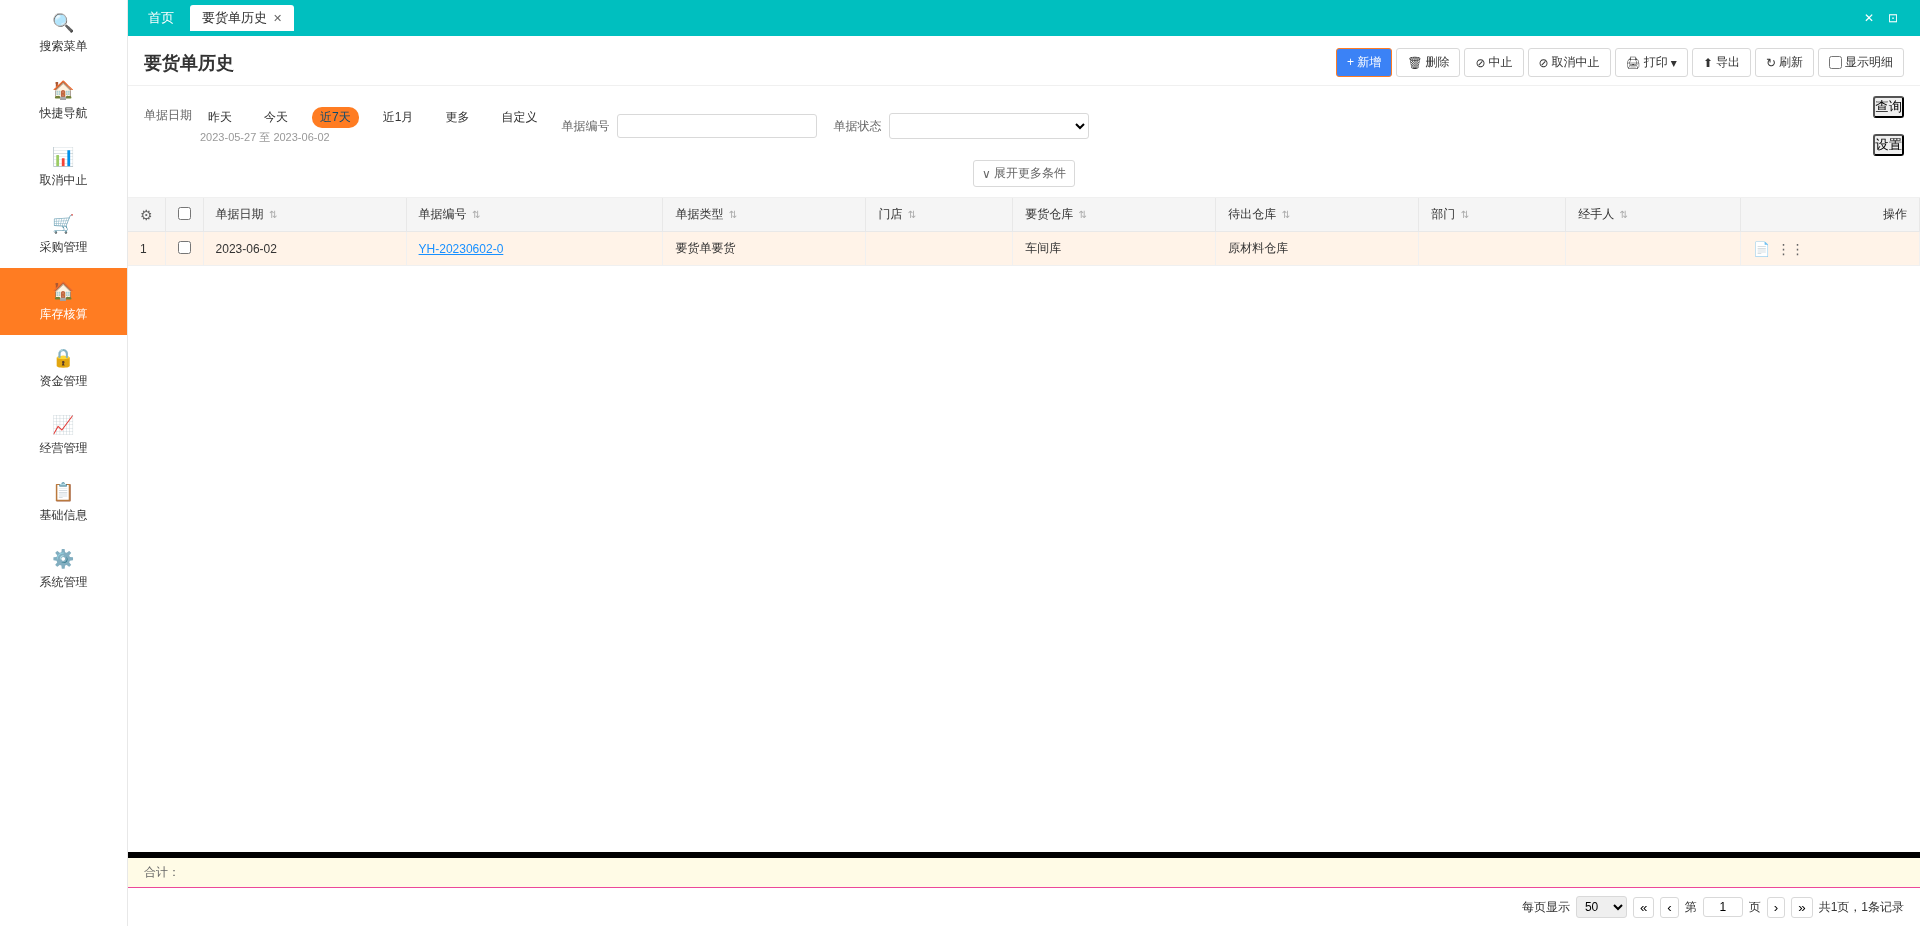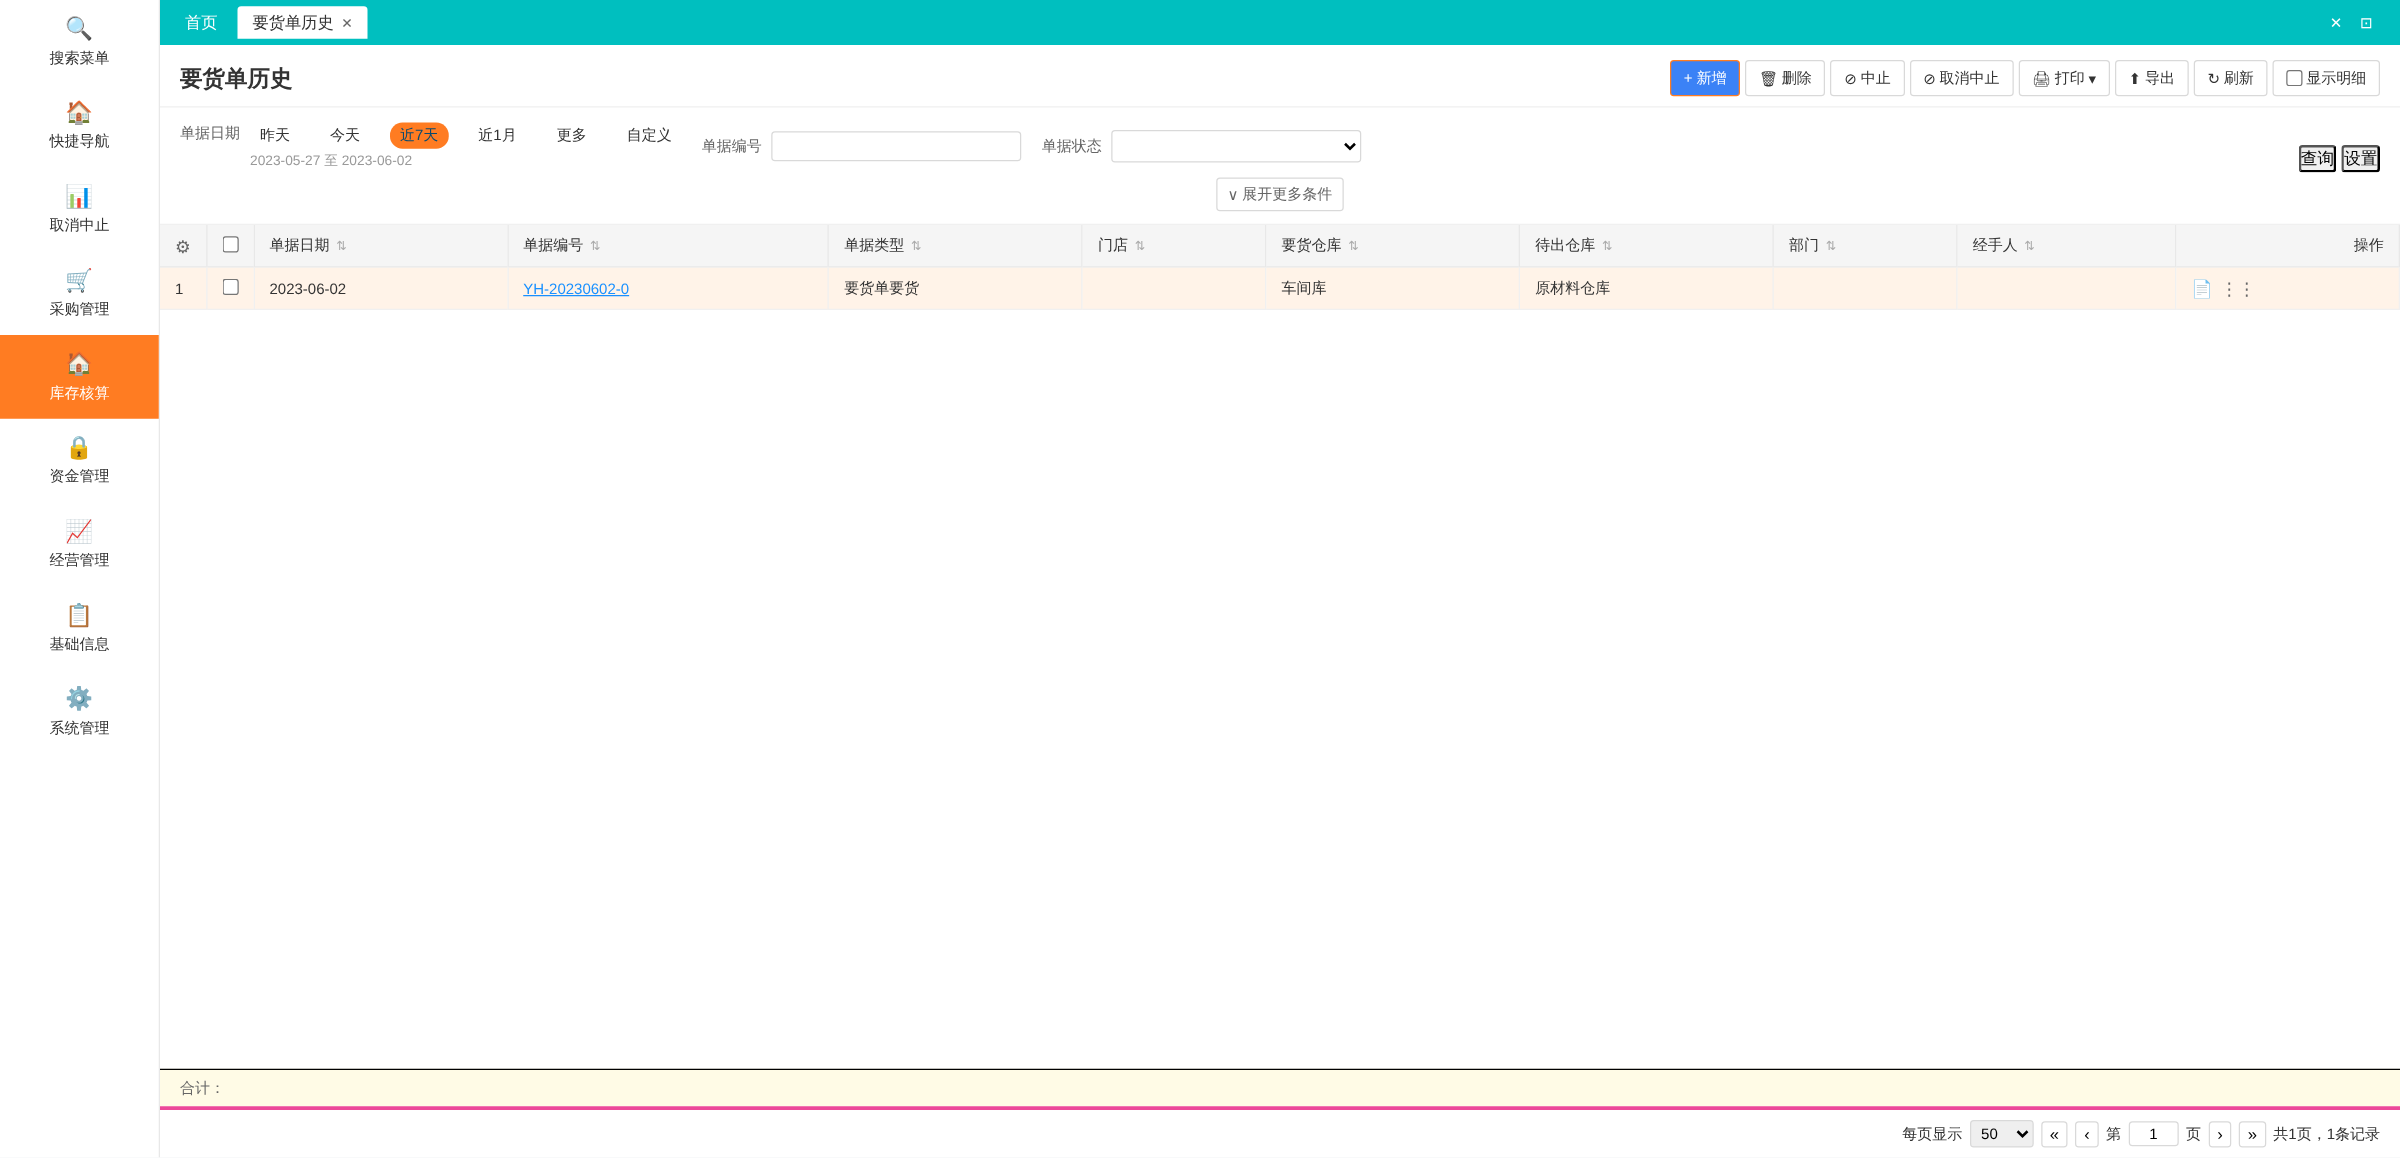--- a/index.html
+++ b/index.html
@@ -181,36 +181,36 @@
     .link-text { color: #1890ff; cursor: pointer; text-decoration: underline; }
     .action-icons { display: flex; gap: 6px; }
     .action-icon { cursor: pointer; color: #666; font-size: 14px; }
     .settings-col { width: 32px; text-align: center; }
     .checkbox-col { width: 32px; text-align: center; }
 
     
     .table-footer {
       padding: 6px 16px;
       background: #fffbe6;
-      border-top: 1px solid #000000;
+      border-top: 6px solid #000000;
       font-size: 12px;
       color: #666;
       flex-shrink: 0;
     }
 
     
     .pagination {
       display: flex;
       align-items: center;
       justify-content: flex-end;
       padding: 8px 16px;
       gap: 6px;
       font-size: 12px;
       color: #333;
-      border-top: 3px solid #ec4899;
+      border-top: 1px solid #ec4899;
       flex-shrink: 0;
     }
     .pagination .page-size-select {
       border: 1px solid #d9d9d9; border-radius: 3px; padding: 2px 4px; font-size: 12px;
     }
     .pagination .page-btn {
       padding: 2px 6px; border: 1px solid #d9d9d9; border-radius: 3px;
       cursor: pointer; background: #fff;
     }
     .pagination .page-input {
@@ -349,21 +349,21 @@
           <input class="filter-input" type="text" placeholder="" style="">
         </div>
 
         <div style="display:flex;align-items:center;gap:8px;">
           <span class="filter-label">单据状态</span>
           <select class="filter-select">
             <option value=""></option>
           </select>
         </div>
 
-        <div style="display:flex;gap:4px;margin-left:auto;margin-top:20px;">
+        <div style="display:flex;flex-direction:column;gap:16px;margin-left:auto;">
           <button class="btn btn-orange" style="border-radius:3px;">
             <span>查询</span>
           </button>
           <button class="btn btn-setting" style="border-radius:3px;">
             <span>设置</span>
           </button>
         </div>
       </div>
 
       <div style="display:flex;justify-content:center;margin-top:4px;">

